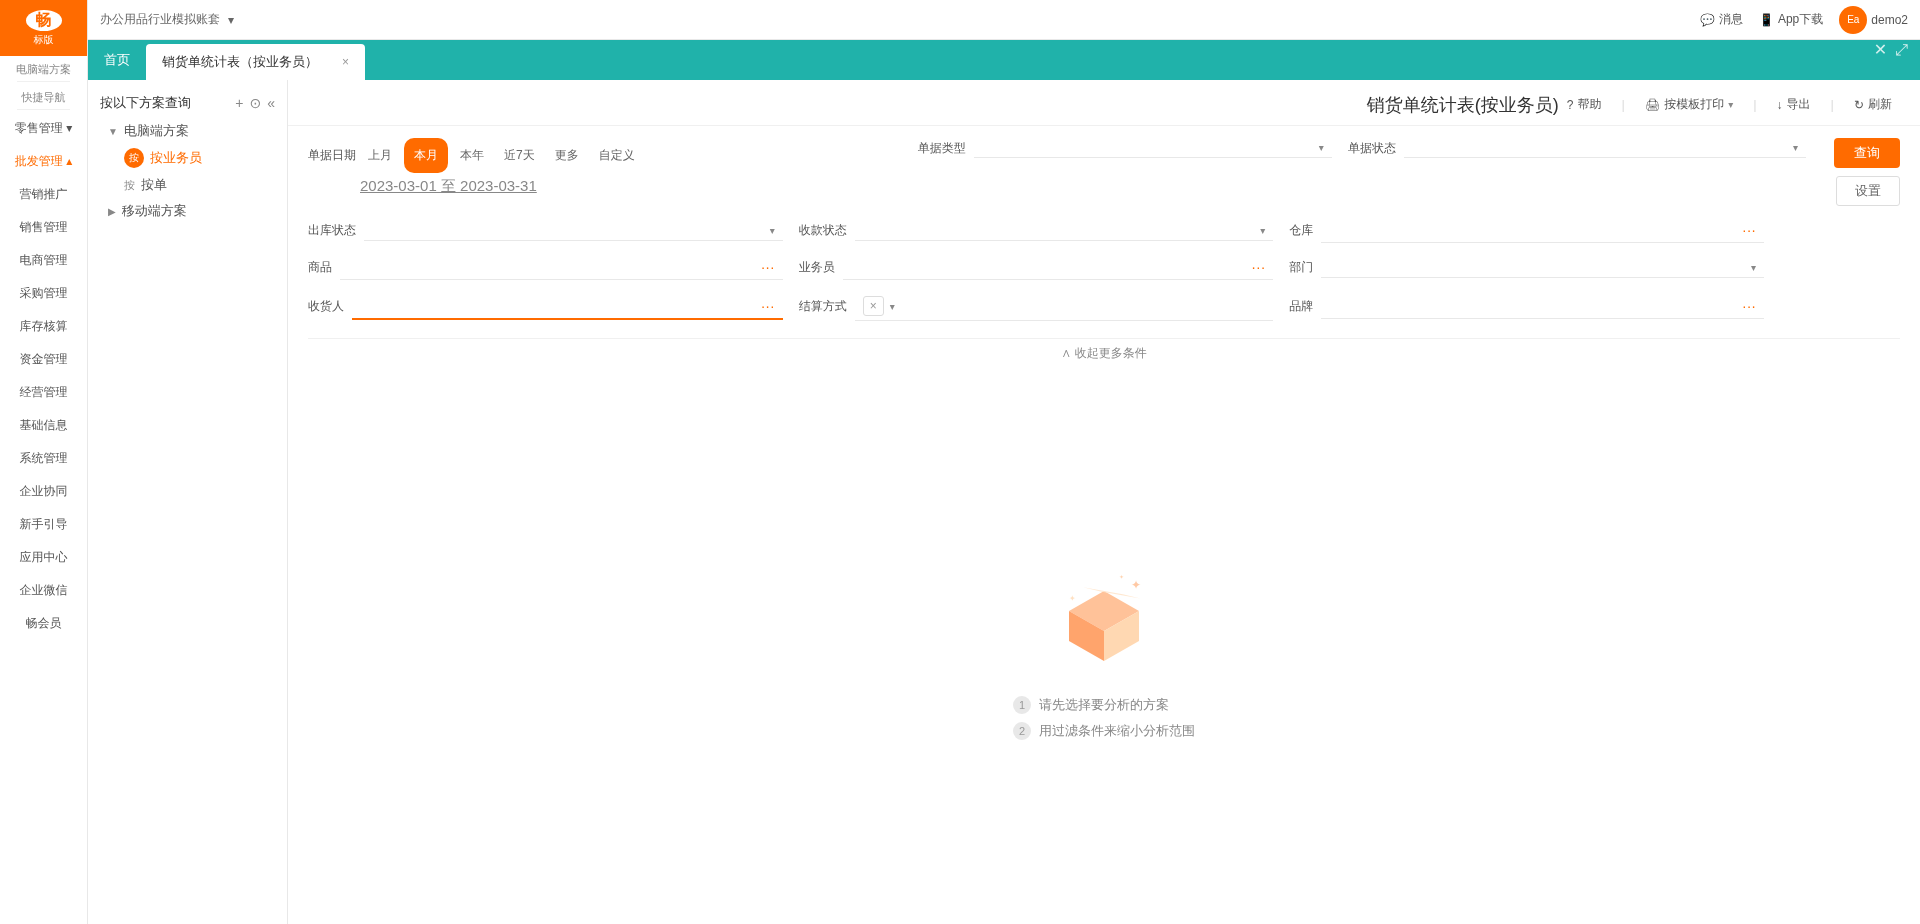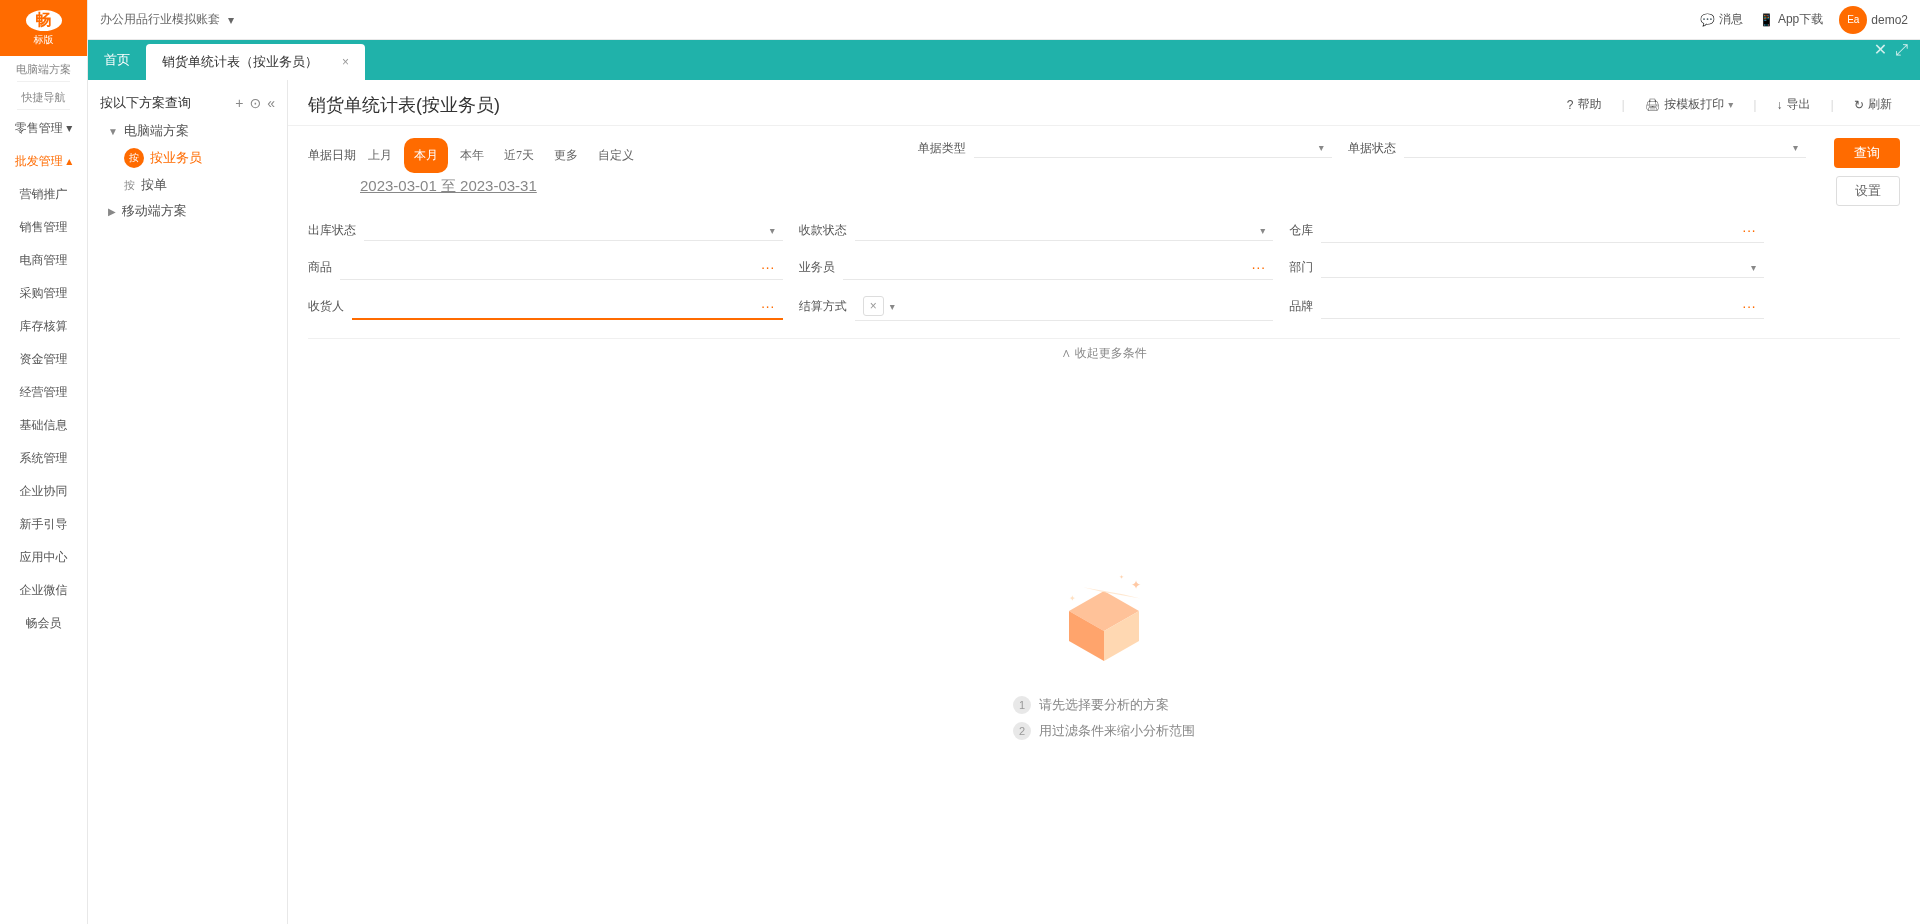--- a/index.html
+++ b/index.html
@@ -45,21 +45,21 @@
     .icon-btn { cursor: pointer; color: #888; font-size: 14px; }
     .tree-item { padding: 4px 12px 4px 20px; display: flex; align-items: center; gap: 6px; cursor: pointer; font-size: 13px; color: #555; }
     .tree-item .arrow { font-size: 10px; color: #888; }
     .tree-child { padding: 4px 12px 4px 36px; display: flex; align-items: center; gap: 6px; cursor: pointer; font-size: 13px; color: #555; }
     .tree-child.active { color: #ff6b00; }
 
     
     .right-panel { flex: 1; display: flex; flex-direction: column; background: #fff; overflow: hidden; }
 
     
-    .page-header { padding: 12px 20px 8px; display: flex; align-items: center; justify-content: space-between; border-bottom: 1px solid #f0f0f0; }
+    .page-header { padding: 12px 20px 8px; display: flex; align-items: center; justify-content: flex-end; border-bottom: 1px solid #f0f0f0; }
     .page-title { font-size: 18px; color: #333; font-weight: 500; }
     .page-actions { display: flex; align-items: center; gap: 12px; }
     .page-action-btn { display: flex; align-items: center; gap: 4px; font-size: 12px; color: #555; cursor: pointer; padding: 4px 8px; border-radius: 3px; }
     .page-action-divider { color: #ddd; }
 
     
     .filter-area { padding: 12px 20px; flex-shrink: 0; }
     .filter-label { font-size: 12px; color: #555; white-space: nowrap; flex-shrink: 0; }
     .filter-select { flex: 1; display: flex; align-items: center; justify-content: space-between; border-bottom: 1px solid #e8e8e8; padding: 4px 8px; cursor: pointer; font-size: 12px; color: #bbb; }
     .filter-dots { color: #ff6b00; cursor: pointer; font-size: 14px; margin-left: 4px; }
@@ -221,21 +221,21 @@
           </div>
         </div>
       </div>
 
       <div class="filter-area">
 
         <div style="display:flex; align-items:flex-start; gap:16px; margin-bottom:12px;">
           <div class="filter-section" style="flex:1;">
 
             <div style="flex:1.2;">
-              <div style="display:flex;align-items:center;gap:4px;margin-bottom:4px;font-family:Liberation Serif, serif;">
+              <div style="display:flex;align-items:center;gap:4px;margin-bottom:4px;">
                 <span class="filter-label">单据日期</span>
                 <div class="date-range">
                   <span class="date-btn">上月</span>
                   <span class="date-btn active">本月</span>
                   <span class="date-btn">本年</span>
                   <span class="date-btn">近7天</span>
                   <span class="date-btn">更多</span>
                   <span class="date-btn">自定义</span>
                 </div>
               </div>

